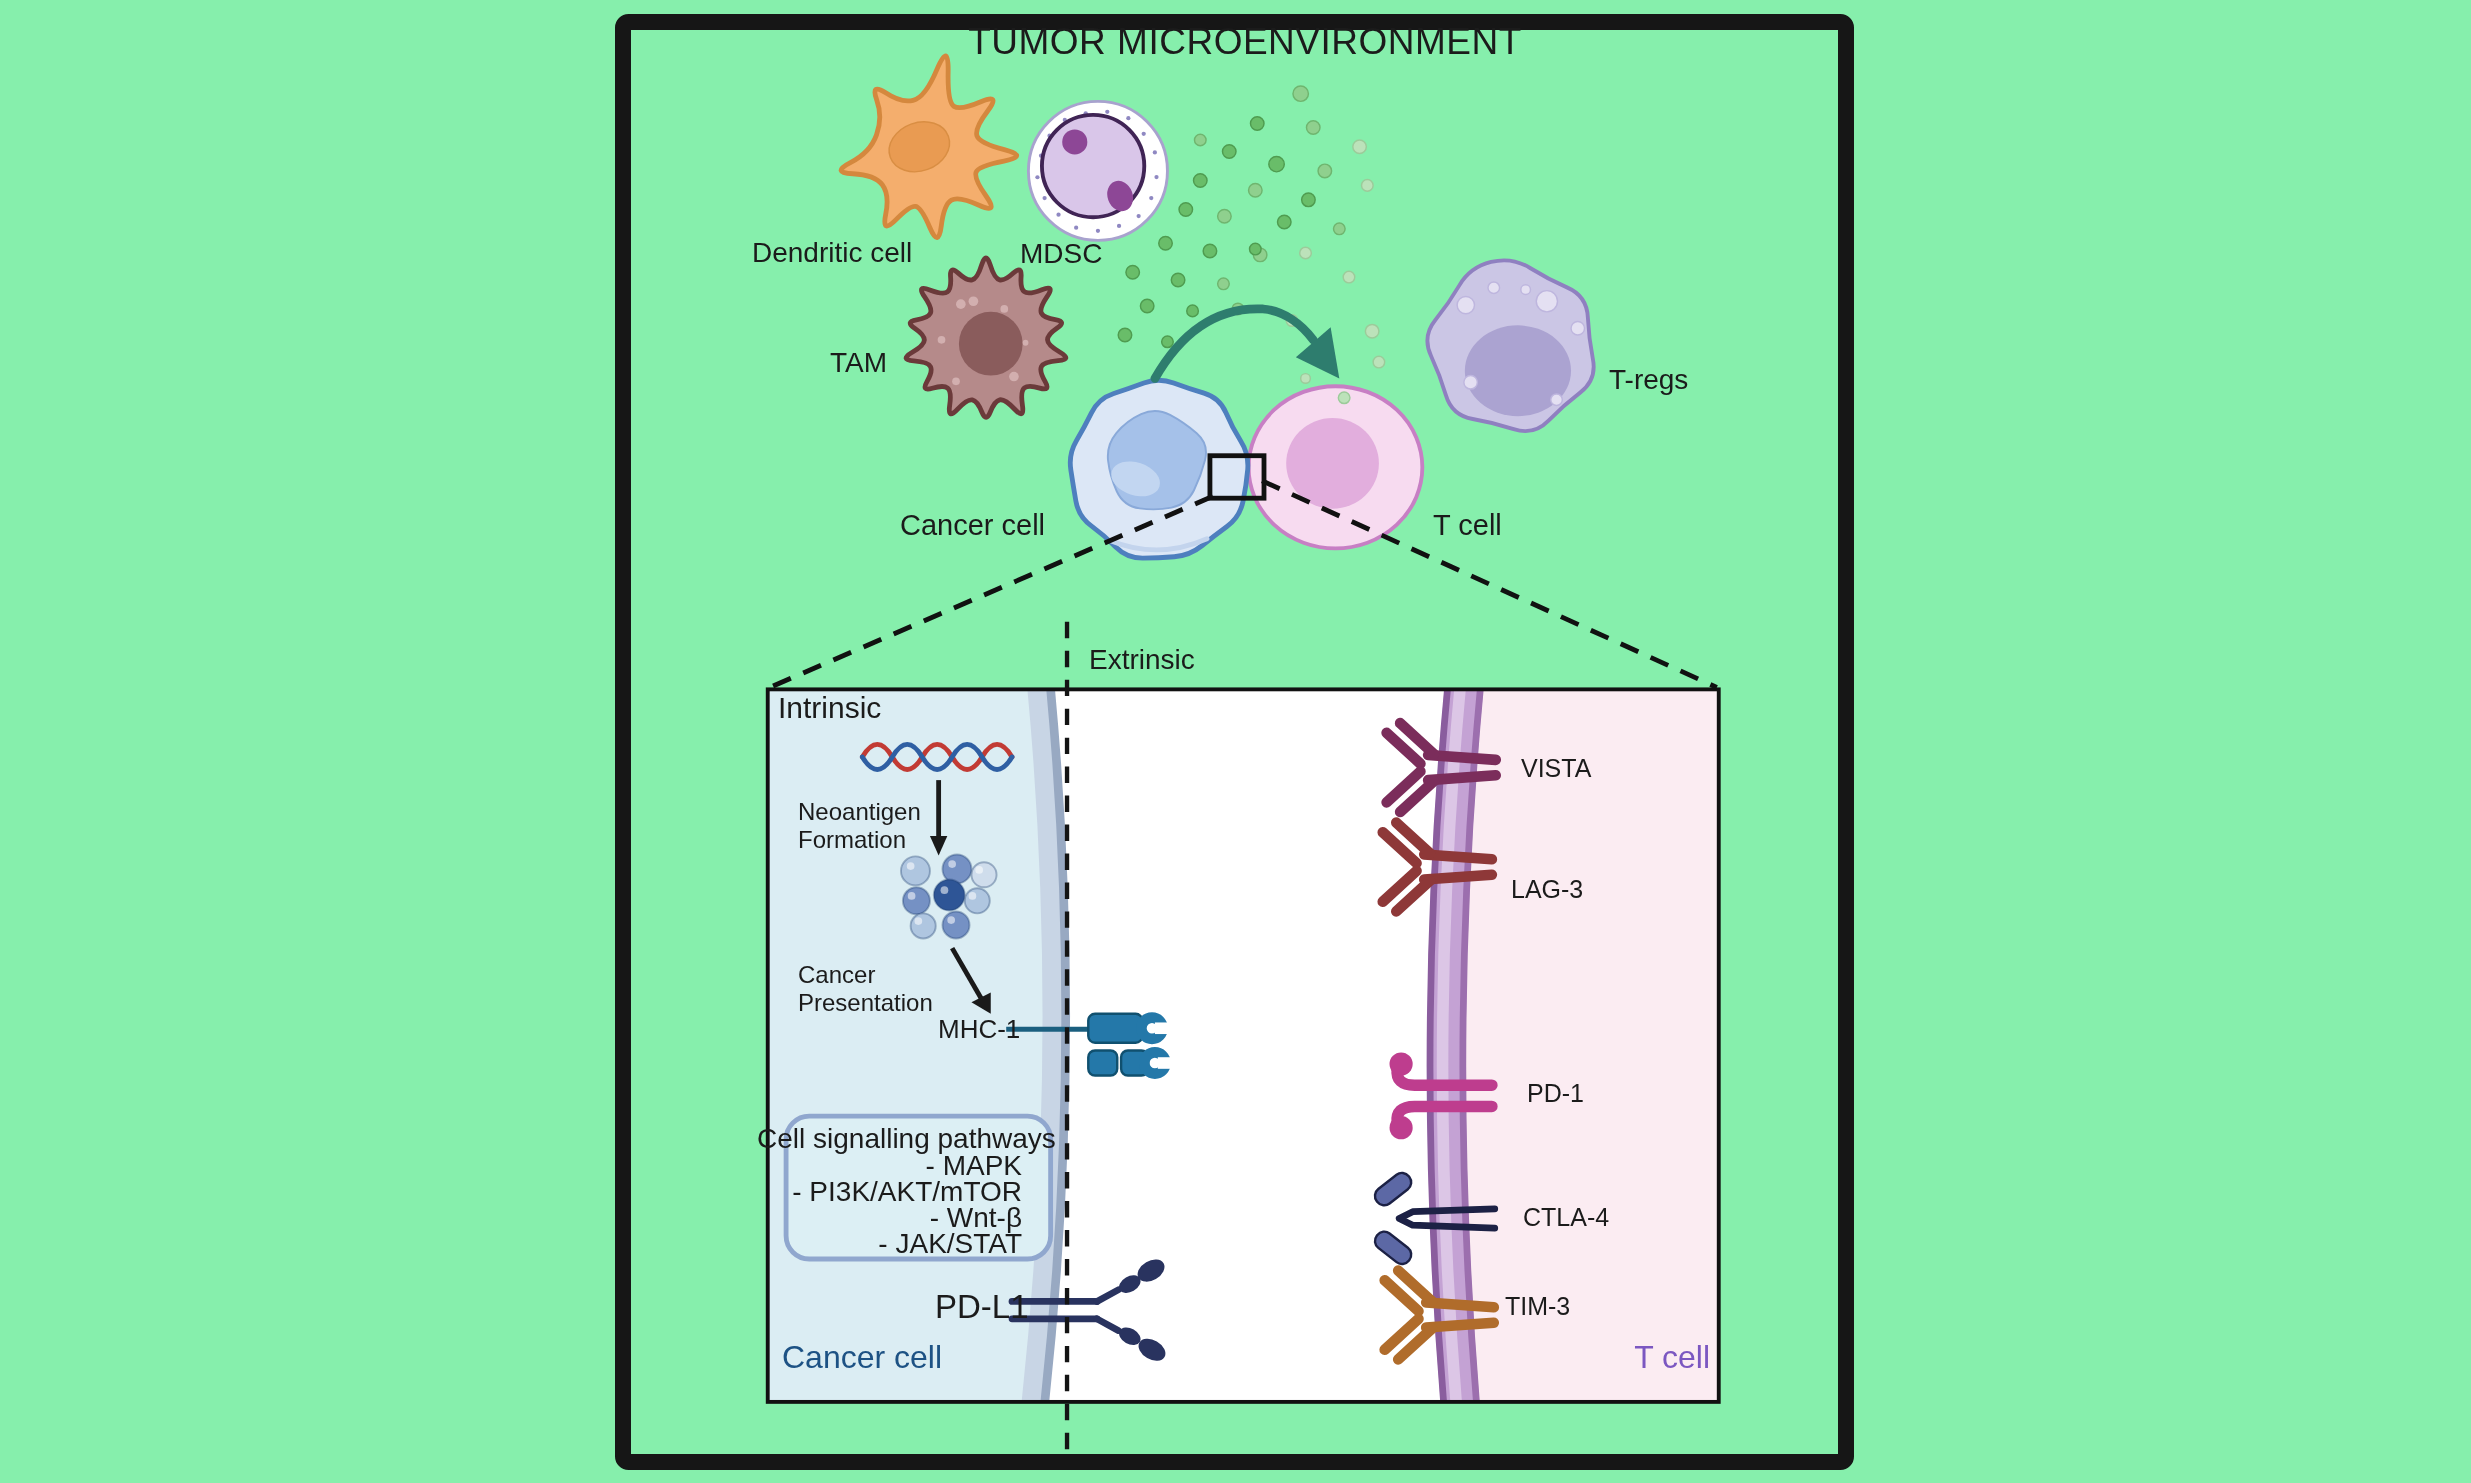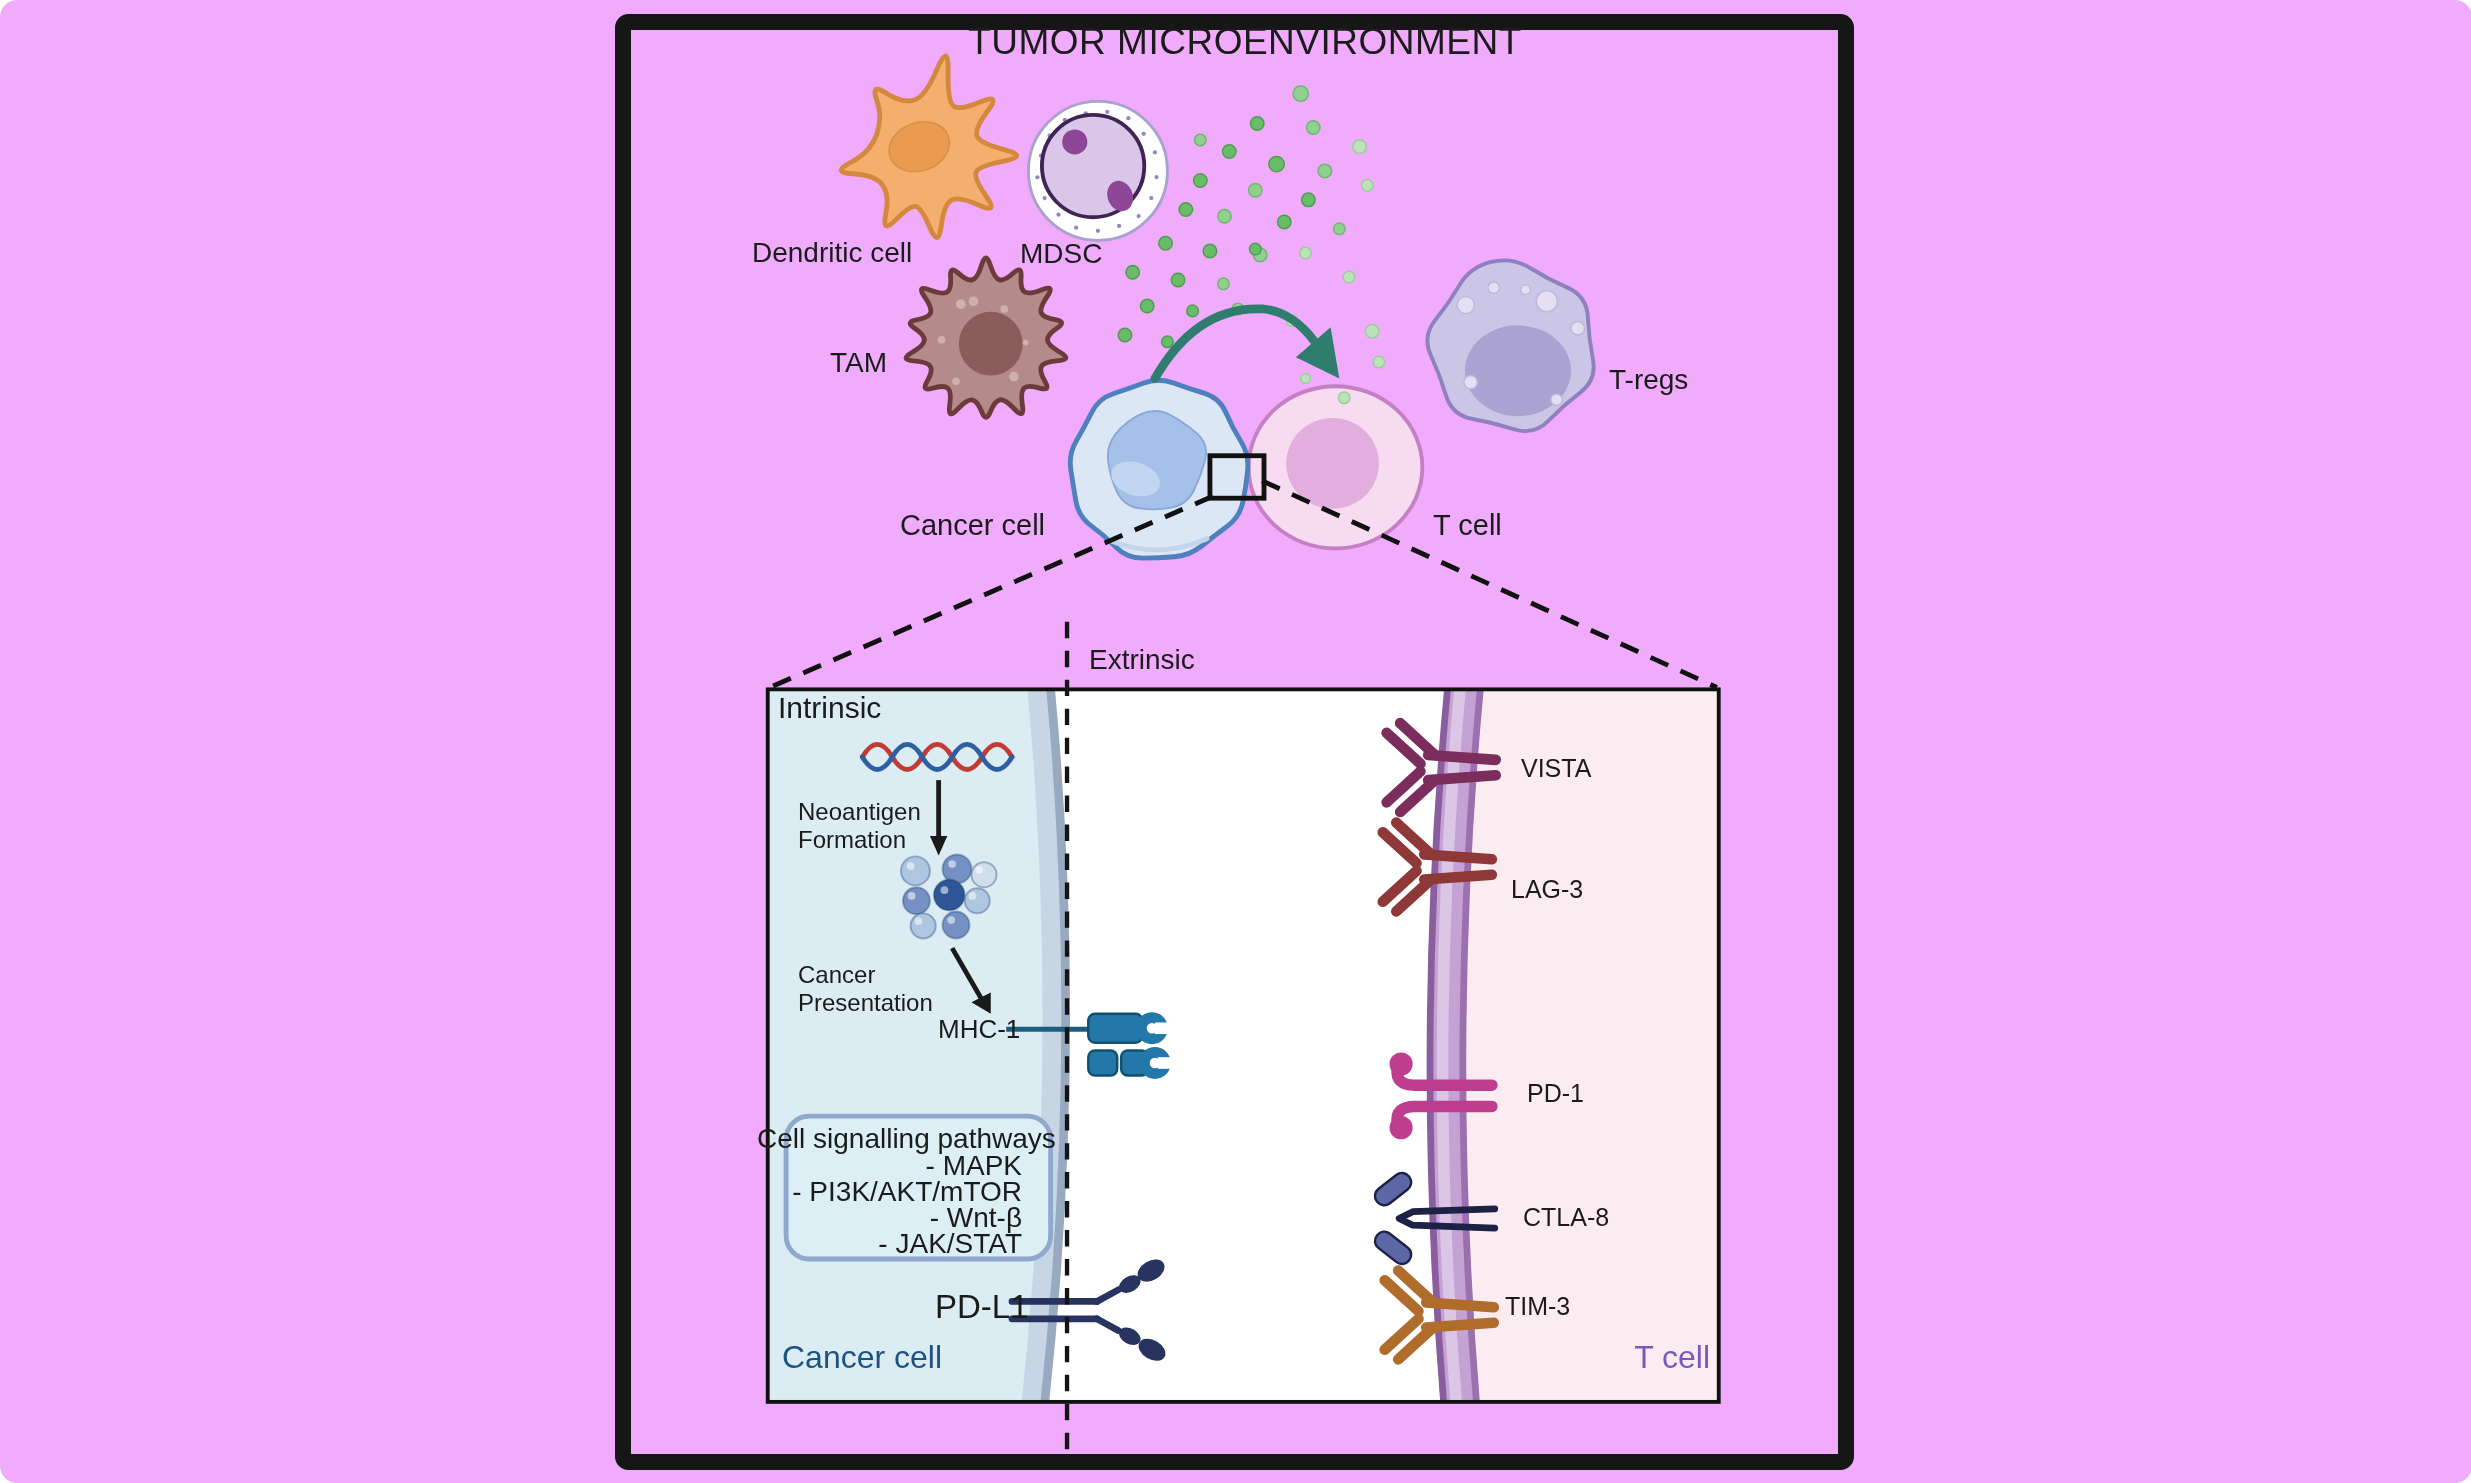--- a/index.html
+++ b/index.html
@@ -1,17 +1,17 @@
 <!DOCTYPE html>
 <html><head>
 <meta charset="utf-8">
 <style>
   html,body{margin:0;padding:0;background:#ffffff;}
-  .stage{position:relative;width:2472px;height:1483px;background:#f0abfc;overflow:hidden;
-         font-family:"Liberation Sans",sans-serif;border-radius:17px;}
+  .stage{position:relative;width:2472px;height:1483px;background:#86efac;overflow:hidden;
+         font-family:"Liberation Sans",sans-serif;}
   .frame{position:absolute;left:615px;top:13.5px;width:1239px;height:1456px;box-sizing:border-box;
          border:16.4px solid #161616;border-radius:13.5px;}
   #art{position:absolute;left:0;top:0;}
   .lbl{position:absolute;color:#1b1b1b;white-space:nowrap;line-height:1.12;}
   .title{left:859px;top:21px;width:772px;text-align:center;font-size:37px;letter-spacing:0.5px;}
   .lbl-dendritic{left:752px;top:237px;font-size:28px;}
   .lbl-mdsc{left:1020px;top:238px;font-size:28px;}
   .lbl-tam{left:830px;top:347px;font-size:28px;}
   .cyto{left:1363px;top:97px;font-size:29px;line-height:36px;}
   .lbl-cancer-top{left:900px;top:509px;font-size:29px;}
@@ -274,17 +274,17 @@
   <div class="lbl box-line bt2">- PI3K/AKT/mTOR</div>
   <div class="lbl box-line bt3">- Wnt-β</div>
   <div class="lbl box-line bt4">- JAK/STAT</div>
 
   <div class="lbl lbl-pdl1">PD-L1</div>
   <div class="lbl lbl-cancer-inset" style="color: rgb(29, 82, 132);">Cancer cell</div>
 
   <div class="lbl lbl-vista">VISTA</div>
   <div class="lbl lbl-lag3">LAG-3</div>
   <div class="lbl lbl-pd1">PD-1</div>
-  <div class="lbl lbl-ctla4">CTLA-8</div>
+  <div class="lbl lbl-ctla4">CTLA-4</div>
   <div class="lbl lbl-tim3">TIM-3</div>
   <div class="lbl lbl-tcell-inset" style="color: rgb(123, 87, 193);">T cell</div>
 </div>
 
 
 </body></html>

